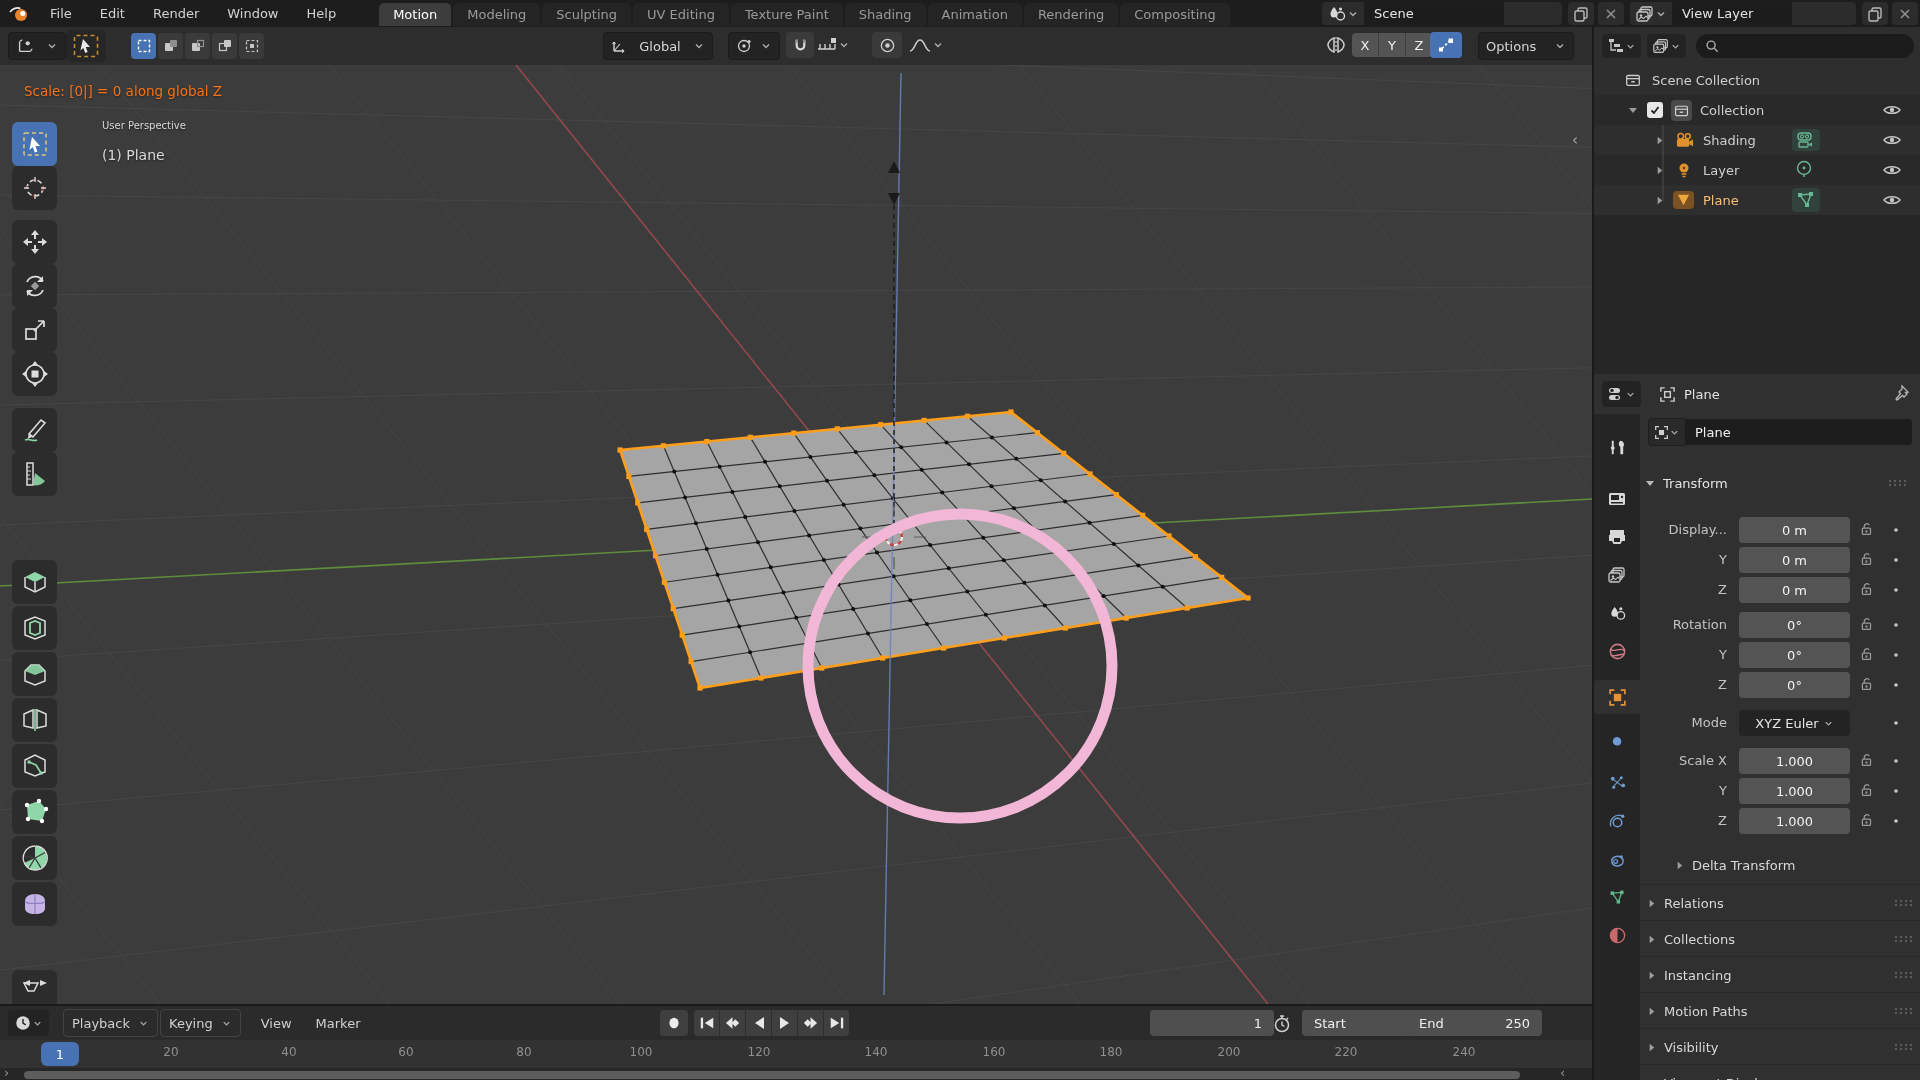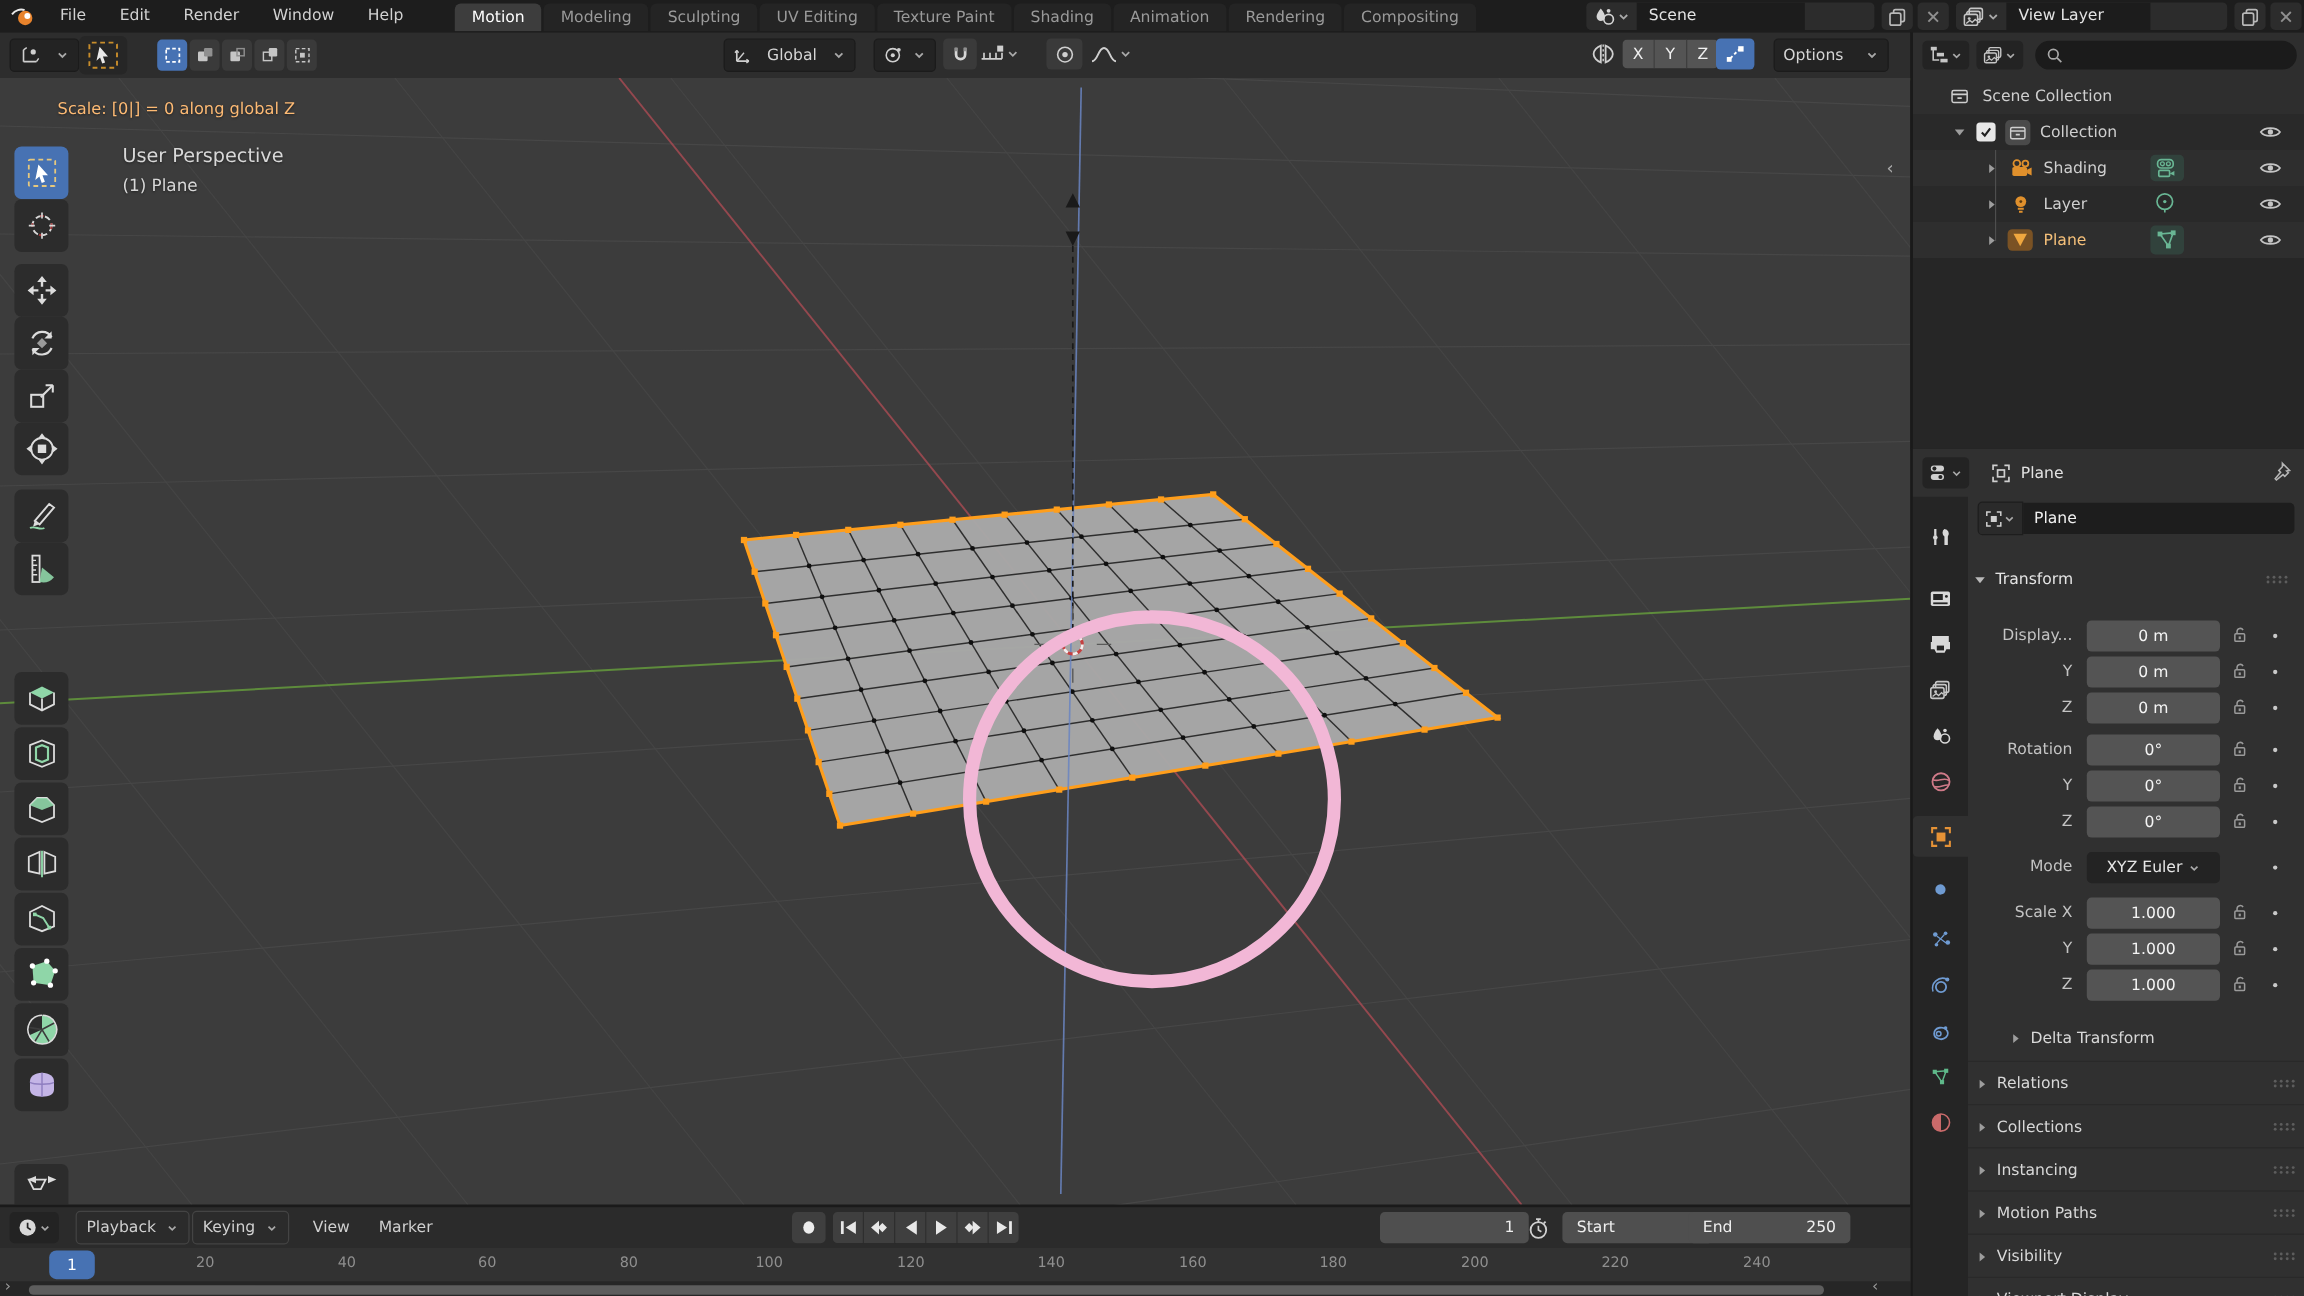--- a/index.html
+++ b/index.html
@@ -467,22 +467,22 @@
       <path d="M894 140l-6-12h12z" fill="#1a1a1a"></path>
     </g>
     <g>
       <path d="M894 452v-12M894 492v12M874 472h-12M914 472h12" stroke="#5a5a5a" stroke-width="1.2"></path>
       <circle cx="894" cy="472" r="8" fill="none" stroke="#c64040" stroke-width="2.4"></circle>
       <circle cx="894" cy="472" r="8" fill="none" stroke="#efefef" stroke-width="2.4" stroke-dasharray="4.2 4.2"></circle>
     </g>
     <circle cx="960" cy="601" r="152" fill="none" stroke-width="11" stroke-linecap="round" stroke="#f2b7d6"></circle>
   </svg>
 
-  <div class="ab ovl" style="left:48px;top:18px;font-size:13.5px;color:#fdba74">Scale: [0|] = 0  along global Z</div>
-  <div class="ab ovl" style="left:102px;top:55px;font-size:16px">User Perspective</div>
+  <div class="ab ovl" style="left:24px;top:18px;font-size:13.5px;color:#f97316">Scale: [0|] = 0  along global Z</div>
+  <div class="ab ovl" style="left:102px;top:55px;font-size:10px">User Perspective</div>
   <div class="ab ovl" style="left:102px;top:82px;font-size:14px">(1) Plane</div>
   <span class="ab" style="left:1572px;top:66px;color:#a8a8a8;font-size:15px">‹</span>
 
   <div class="ab tbtn active" style="left:12px;top:57px">
       <svg width="30" height="30" viewBox="0 0 30 30">
         <rect x="4" y="4" width="22" height="22" rx="1" fill="none" stroke="#e6c87e" stroke-width="1.5" stroke-dasharray="4 3"></rect>
         <path d="M12 8l8 9h-4.6l2 5.5-2.6 1-2-5.5-3.4 3z" fill="#fff"></path>
       </svg>
     </div>
   <div class="ab tbtn" style="left:12px;top:101px">

